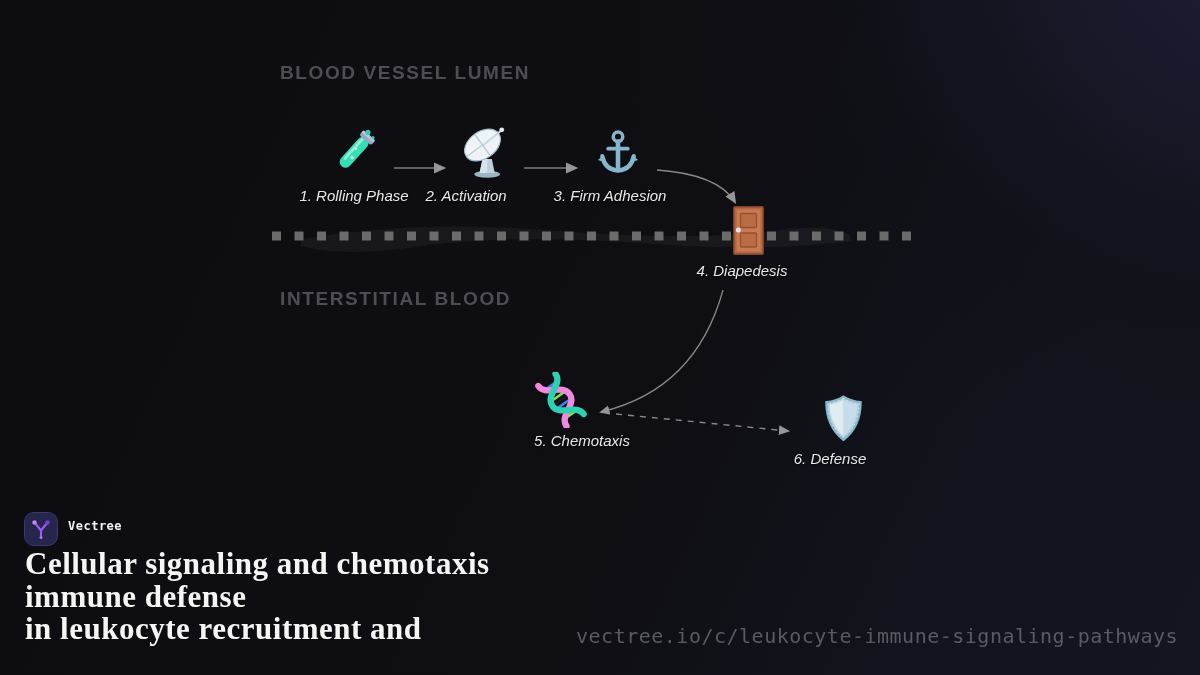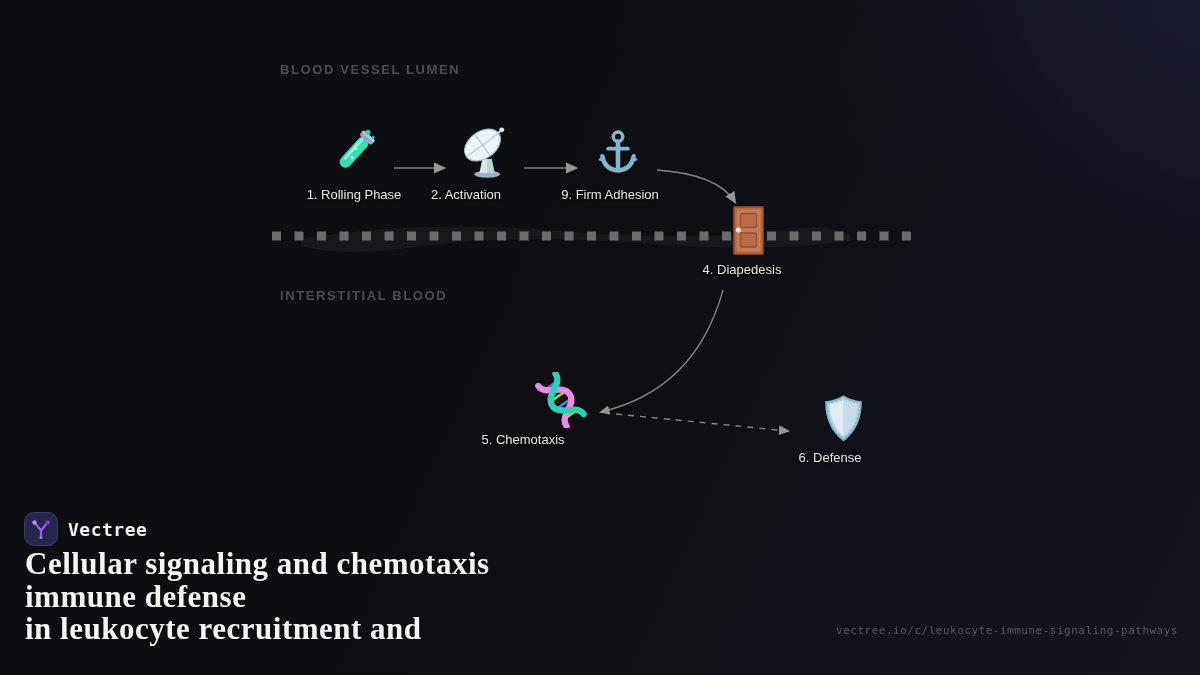--- a/index.html
+++ b/index.html
@@ -14,69 +14,70 @@
     height: 675px;
     background:
       radial-gradient(ellipse 950px 780px at 106% -8%, #1e1f36 0%, rgba(16,16,24,0.55) 45%, rgba(13,13,18,0) 70%),
       linear-gradient(115deg, #0d0d11 0%, #0e0e13 55%, #13131d 80%, #15151f 100%);
   }
   .overlay { position: absolute; left: 0; top: 0; width: 1200px; height: 675px; }
 
   .region-label {
     position: absolute;
     font-weight: bold;
-    font-size: 13px;
+    font-size: 19px;
     letter-spacing: 1.6px;
     color: #4d4d55;
     white-space: nowrap;
   }
   .region-label.lumen  { left: 280px; top: 62px; }
   .region-label.tissue { left: 280px; top: 288px; }
 
   .icon-box { position: absolute; }
 
   .step-label {
     position: absolute;
     transform: translateX(-50%);
-    font-size: 13px;
+    font-size: 15px;
     color: #e8e8e6;
     white-space: nowrap;
     text-shadow: 0 1px 2px rgba(0,0,0,0.6);
+    font-style: italic;
   }
 
   .brand-badge {
     position: absolute;
     left: 24px; top: 512px;
     width: 34px; height: 34px;
   }
   .brand-name {
     position: absolute;
     left: 68px; top: 519px;
     font-family: "DejaVu Sans Mono", monospace;
     font-weight: bold;
-    font-size: 18px;
+    font-size: 12px;
     color: #f2f2f0;
     letter-spacing: 0.5px;
   }
   .page-title {
     position: absolute;
     left: 25px; top: 548px;
     font-family: Liberation Serif, serif;
     font-weight: bold;
     font-size: 31px;
     line-height: 32.5px;
     letter-spacing: 0.5px;
     color: #f5f5f3;
     white-space: nowrap;
   }
   .footer-url {
     position: absolute;
     right: 22px; top: 624px;
     font-family: "DejaVu Sans Mono", monospace;
-    font-size: 11px;
+    font-size: 20px;
     color: #5a5a63;
     letter-spacing: 0.5px;
     white-space: nowrap;
   }
 </style>
 </head>
 <body>
 
 <div class="canvas">
 
@@ -140,21 +141,21 @@
   <div class="icon-box" style="left:592px; top:127px;">
     <svg width="52" height="52" viewBox="0 0 48 48">
       <circle cx="24" cy="9" r="4.4" fill="none" stroke="#86b6cc" stroke-width="3.2"></circle>
       <line x1="24" y1="13.5" x2="24" y2="37" stroke="#86b6cc" stroke-width="4.2" stroke-linecap="round"></line>
       <line x1="15" y1="20" x2="33" y2="20" stroke="#86b6cc" stroke-width="3.6" stroke-linecap="round"></line>
       <path d="M 9.5 27 C 11 35.5 16.5 39.5 24 40.2 C 31.5 39.5 37 35.5 38.5 27" fill="none" stroke="#86b6cc" stroke-width="4" stroke-linecap="round"></path>
       <path d="M 9.5 27 L 5.5 30.5 L 12 32.5 Z" fill="#86b6cc"></path>
       <path d="M 38.5 27 L 42.5 30.5 L 36 32.5 Z" fill="#86b6cc"></path>
     </svg>
   </div>
-  <div class="step-label" style="left:610px; top:187px;">9. Firm Adhesion</div>
+  <div class="step-label" style="left:610px; top:187px;">3. Firm Adhesion</div>
 
   <div class="icon-box" style="left:733px; top:206px;">
     <svg width="31" height="49" viewBox="0 0 31 49">
       <rect x="0.8" y="0.8" width="29.4" height="47.4" rx="1" fill="#b4683f" stroke="#7e452a" stroke-width="1.4"></rect>
       <rect x="3.6" y="3.4" width="24" height="42.2" fill="#c97a52"></rect>
       <rect x="7.5" y="7.5" width="16" height="14" rx="1" fill="#bb6c44" stroke="#92522f" stroke-width="1.3"></rect>
       <rect x="7.5" y="27" width="16" height="14" rx="1" fill="#bb6c44" stroke="#92522f" stroke-width="1.3"></rect>
       <circle cx="5.3" cy="24" r="2.5" fill="#e8e8e8"></circle>
     </svg>
   </div>
@@ -166,21 +167,21 @@
         <line x1="17" y1="9" x2="31" y2="9" stroke="#3b82f6" stroke-width="2.2"></line>
         <line x1="16.5" y1="20" x2="31.5" y2="20" stroke="#7ee04e" stroke-width="2.2"></line>
         <line x1="16.5" y1="24" x2="31.5" y2="24" stroke="#1b1b1b" stroke-width="2.2"></line>
         <line x1="16.5" y1="28" x2="31.5" y2="28" stroke="#3b82f6" stroke-width="2.2"></line>
         <line x1="17" y1="39" x2="31" y2="39" stroke="#7ee04e" stroke-width="2.2"></line>
         <path d="M 15 3 C 15 14 33 13 33 24 C 33 35 15 34 15 45" fill="none" stroke="#ef8ade" stroke-width="5.4" stroke-linecap="round"></path>
         <path d="M 33 3 C 33 14 15 13 15 24 C 15 35 33 34 33 45" fill="none" stroke="#2fd0b0" stroke-width="5.4" stroke-linecap="round"></path>
       </g>
     </svg>
   </div>
-  <div class="step-label" style="left:523px; top:432px;">5. Chemotaxis</div>
+  <div class="step-label" style="left:582px; top:432px;">5. Chemotaxis</div>
 
   <div class="icon-box" style="left:818px; top:393px;">
     <svg width="51" height="51" viewBox="0 0 48 48">
       <path d="M 24 3.5 C 29 6.5 34.5 8.2 40 8.8 C 40 22.5 35 35.5 24 44 C 13 35.5 8 22.5 8 8.8 C 13.5 8.2 19 6.5 24 3.5 Z" fill="#b8d3e1" stroke="#8ab6ca" stroke-width="2.4"></path>
       <path d="M 24 6.5 C 20 8.6 15.8 9.9 11 10.6 C 11.2 22 15.5 33 24 40.6 Z" fill="#dfecf3"></path>
       <path d="M 24 6.5 C 28 8.6 32.2 9.9 37 10.6 C 36.8 22 32.5 33 24 40.6 Z" fill="#c6dce8"></path>
       <path d="M 24 5 C 28.8 7.7 33.8 9.3 39 10 C 38.8 22.5 34.2 34.3 24 42.4 C 13.8 34.3 9.2 22.5 9 10 C 14.2 9.3 19.2 7.7 24 5 Z" fill="none" stroke="#ffffff" stroke-width="1" stroke-dasharray="0.6 3.4" opacity="0.8"></path>
     </svg>
   </div>
   <div class="step-label" style="left:830px; top:450px;">6. Defense</div>

